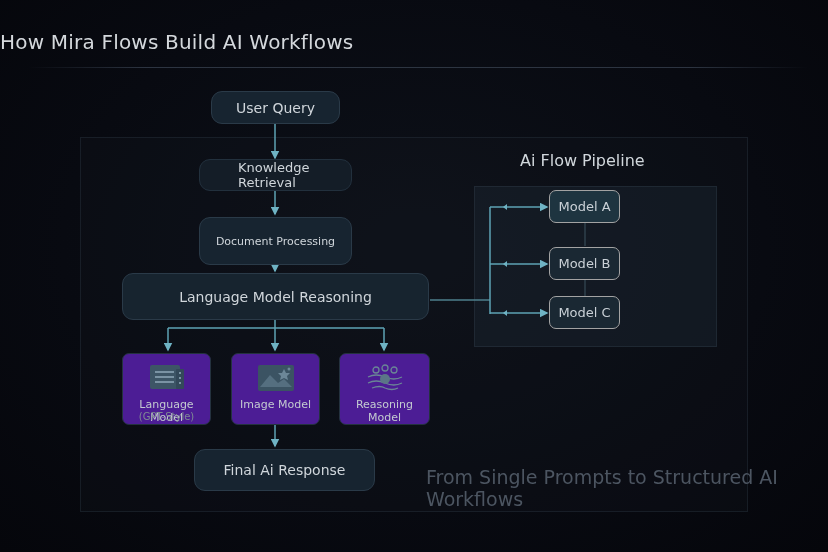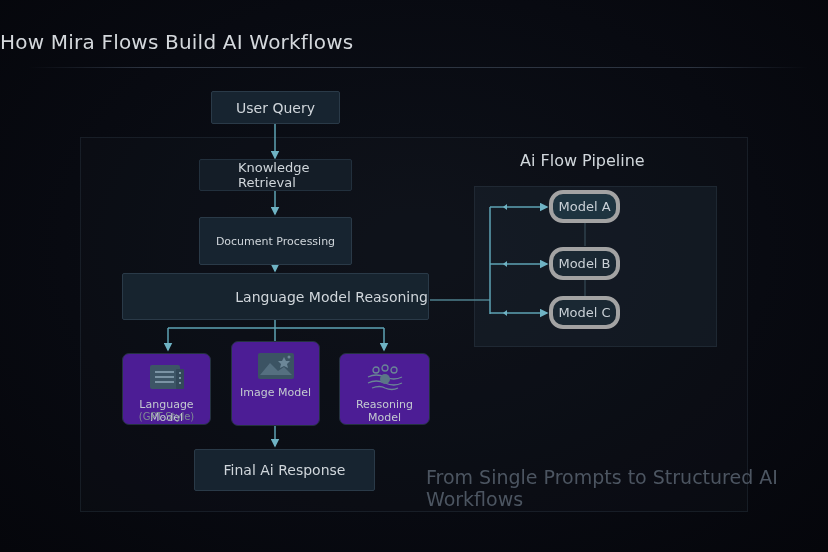--- a/index.html
+++ b/index.html
@@ -22,36 +22,36 @@
     border:1px solid rgba(40,50,62,0.45);
     background:rgba(18,24,33,0.25);
   }
   .pipeline-panel {
     position:absolute; left:474px; top:186px; width:241px; height:159px;
     background:rgba(26,34,45,0.55);
     border:1px solid rgba(50,62,76,0.4);
   }
   .node {
     position:absolute; display:flex; align-items:center; justify-content:center;
-    background:#172430; border:1px solid #2a3a48; border-radius:2px;
+    background:#172430; border:1px solid #2a3a48; border-radius:11px;
     color:#d0d6db; font-size:14px; box-sizing:border-box;
   }
   .node.dim { background:#141d27; border-color:#22303d; }
-  .node.big { background:#17242f; font-size:14px;justify-content:flex-end; }
+  .node.big { background:#17242f; font-size:14px; }
   .card {
     position:absolute; background:#4c1d95; border:1px solid #24323f; border-radius:7px;
     box-sizing:border-box; text-align:center;
   }
   .card .lbl { position:absolute; left:0; right:0; top:44px; font-size:11px; color:#c3cad0; }
   .card .sub { position:absolute; left:0; right:0; top:57px; font-size:10px; color:#7f8a94; }
   .card .ico { position:absolute; left:50%; top:9px; transform:translateX(-50%); }
   .pl-title { position:absolute; left:520px; top:151px; font-size:16px; color:#d1d7dc; }
   .model {
     position:absolute; left:549px; width:71px; height:33px; display:flex; align-items:center; justify-content:center;
-    font-size:13px; color:#c9d0d6; background:#1a2833; border:4px solid #a3a3a3; border-radius:14px; box-sizing:border-box;
+    font-size:13px; color:#c9d0d6; background:#1a2833; border:1px solid #a3a3a3; border-radius:7px; box-sizing:border-box;
   }
   .model.a { background:#1e3440; }
   .tagline { position:absolute; left:426px; top:466px; font-size:19px; color:#4c5561; }
   svg.lines { position:absolute; left:0; top:0; }
 </style>
 </head>
 <body>
 
 <div class="title">How Mira Flows Build AI Workflows</div>
 <div class="divider"></div>
@@ -112,21 +112,21 @@
       <rect x="9" y="18" width="19" height="2" fill="#7a93a4"></rect>
       <rect x="33" y="9" width="2" height="2" fill="#7a93a4"></rect>
       <rect x="33" y="14" width="2" height="2" fill="#7a93a4"></rect>
       <rect x="33" y="19" width="2" height="2" fill="#7a93a4"></rect>
     </svg>
   </span>
   <div class="lbl">Language Model</div>
   <div class="sub">(GPT-Style)</div>
 </div>
 
-<div class="card" style="left:231px;top:341px;width:89px;height:85px;">
+<div class="card" style="left:231px;top:353px;width:89px;height:72px;">
   <span class="ico">
     <svg width="40" height="30" viewBox="0 0 40 30">
       <rect x="2" y="2" width="36" height="26" rx="2" fill="#3b5363"></rect>
       <path d="M4,24 L14,12 L22,20 L28,16 L36,24 z" fill="#556f80"></path>
       <path d="M28,6 l2,4 4,0 -3,3 1,4 -4,-2 -4,2 1,-4 -3,-3 4,0z" fill="#6c8798"></path>
       <circle cx="33" cy="6" r="1.5" fill="#6c8798"></circle>
     </svg>
   </span>
   <div class="lbl">Image Model</div>
 </div>

